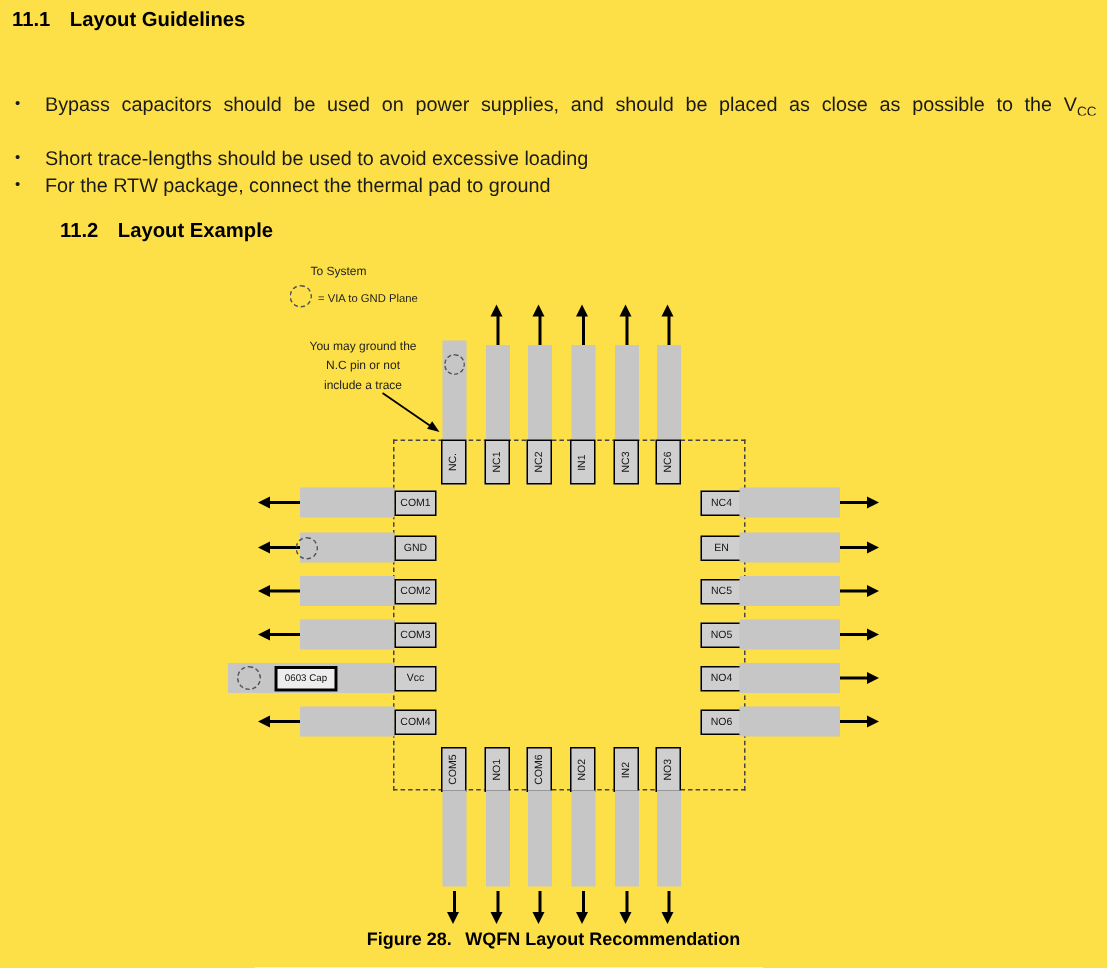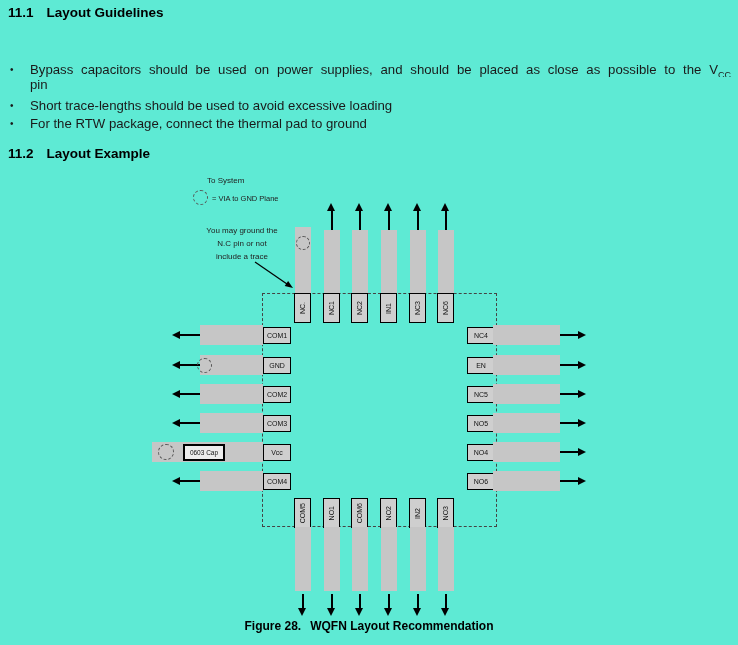--- a/index.html
+++ b/index.html
@@ -1,24 +1,24 @@
 <!DOCTYPE html>
 <html><head>
 <meta charset="utf-8">
 <style>
   html,body { margin:0; padding:0; background:#fff; }
   .page {
-    position:relative; width:738px; height:645px; background:#5eead4;
+    position:relative; width:738px; height:645px; background:#fde047;
     font-family:"Liberation Sans", sans-serif; color:#1a1a1a; overflow:hidden;
   }
   
   .h1 { position:absolute; left:8px; font-size:13.5px; font-weight:bold; color:#000; white-space:nowrap; }
   .h1 .num { margin-right:13px; }
   #h111 { top:5px; }
-  #h112 { top:146px; }
+  #h112 { top:146px;margin-left:32px; }
   .body-text { font-size:13.2px; line-height:15px; color:#1a1a1a; }
   .intro { position:absolute; left:8px; top:30px; width:723px; }
   .jline { text-align:justify; height:15px; overflow:hidden; }
   .jline::after { content:""; display:inline-block; width:100%; height:0; }
   sub { font-size:9px; }
   .bullet { position:absolute; left:10px; width:721px; display:flex; }
   .bullet .bm { flex:0 0 20px; font-size:10px; line-height:15px; }
   .bullet .btxt { flex:1; }
   #b1 { top:62px; } #b2 { top:98px; } #b3 { top:116px; }
 
@@ -99,21 +99,20 @@
     <span class="num">11.1</span><span>Layout Guidelines</span>
   </div>
 
   <div class="intro body-text">
   </div>
 
   <div class="bullet body-text" id="b1">
     <span class="bm">•</span>
     <div class="btxt">
       <div class="jline"><span>Bypass capacitors should be used on power supplies, and should be placed as close as possible to the V</span><sub>CC</sub></div>
-      <div>pin</div>
     </div>
   </div>
 
   <div class="bullet body-text" id="b2">
     <span class="bm">•</span>
     <div class="btxt">Short trace-lengths should be used to avoid excessive loading</div>
   </div>
 
   <div class="bullet body-text" id="b3">
     <span class="bm">•</span>

